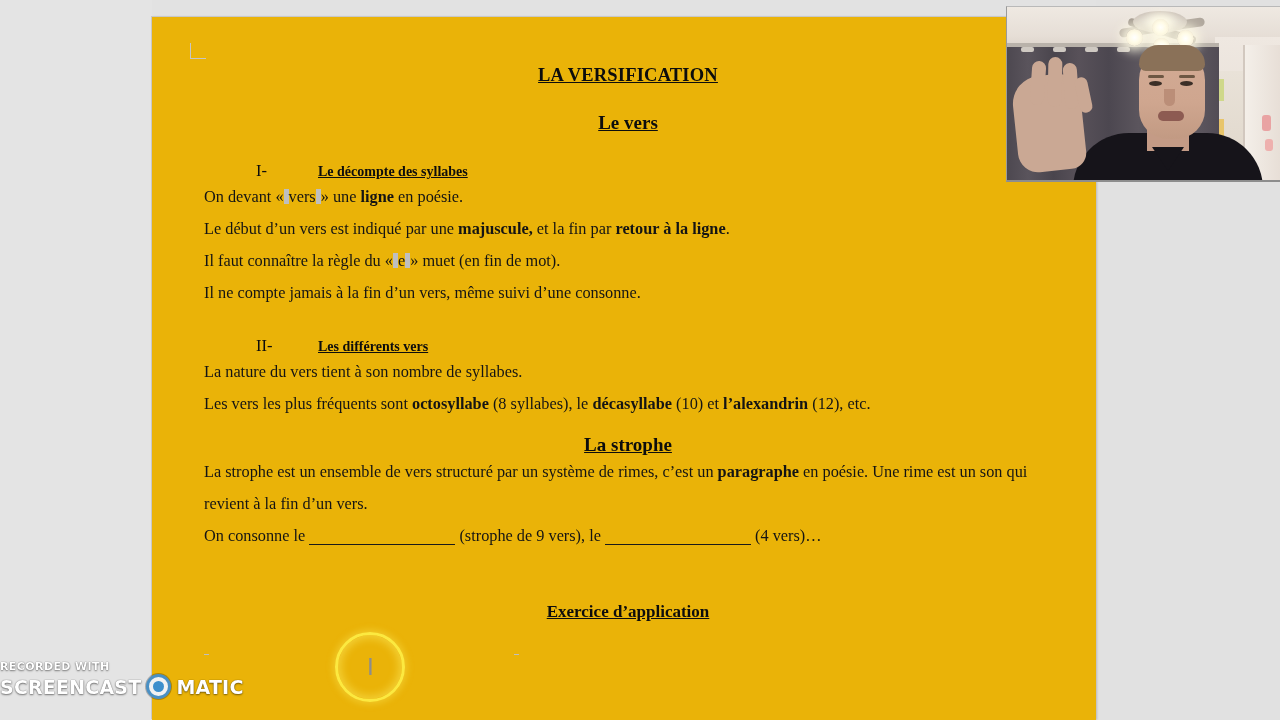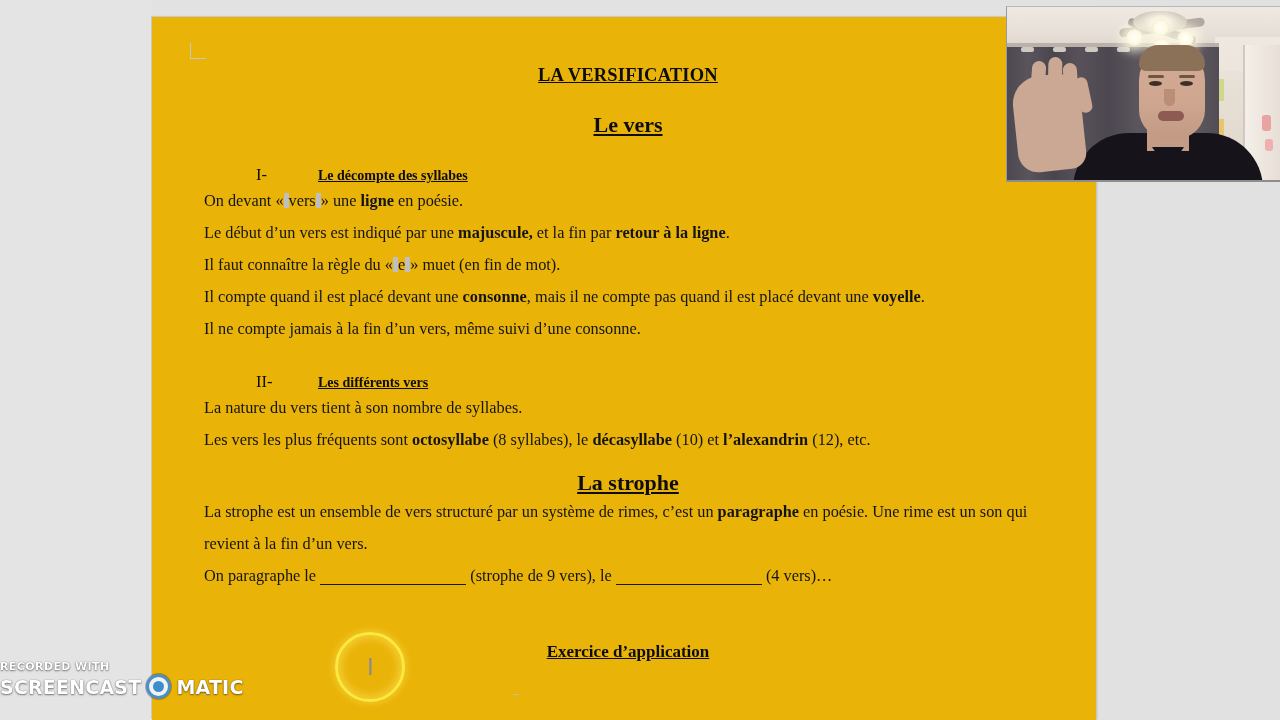--- a/index.html
+++ b/index.html
@@ -81,21 +81,21 @@
     display: block;
     text-align: center;
     font-size: 18.5px;
     letter-spacing: .2px;
     margin-top: 10px;
   }
 
   .h-sub {
     display: block;
     text-align: center;
-    font-size: 22px;
+    font-size: 19px;
     margin-top: 26px;
   }
 
   .h-exercise {
     display: block;
     text-align: center;
     font-size: 17px;
   }
 
   .num-heading {
@@ -371,44 +371,41 @@
       </p>
 
       <p class="para">
         <span>Le début d’un vers est indiqué par une </span><b>majuscule,</b><span> et la fin par </span><b>retour à la ligne</b><span>.</span>
       </p>
 
       <p class="para">
         <span>Il faut connaître la règle du «</span><span class="fieldmark"></span><span>e</span><span class="fieldmark"></span><span>» muet (en fin de mot).</span>
       </p>
 
-      <p class="para">
-        <span>Il compte quand il est placé devant une </span><b>consonne</b><span>, mais il ne compte pas quand il est placé devant une </span><b>voyelle</b><span>.</span>
-      </p>
 
       <p class="para">Il ne compte jamais à la fin d’un vers, même suivi d’une consonne.</p>
 
       <div class="num-heading">
         <span class="num">II-</span><span class="h-section-text">Les différents vers</span>
       </div>
 
       <p class="para gap-before">La nature du vers tient à son nombre de syllabes.</p>
 
       <p class="para">
         <span>Les vers les plus fréquents sont </span><b>octosyllabe</b><span> (8 syllabes), le </span><b>décasyllabe</b><span> (10) et </span><b>l’alexandrin</b><span> (12), etc.</span>
       </p>
 
       <span class="h-sub" style="margin-top:14px;">La strophe</span>
 
       <p class="para wrapline gap-before">
         <span>La strophe est un ensemble de vers structuré par un système de rimes, c’est un </span><b>paragraphe</b><span> en poésie. Une rime est un son qui revient à la fin d’un vers.</span>
       </p>
 
       <p class="para">
-        <span>On paragraphe le </span><span class="blank"></span><span> (strophe de 9 vers), le </span><span class="blank"></span><span> (4 vers)…</span>
+        <span>On consonne le </span><span class="blank"></span><span> (strophe de 9 vers), le </span><span class="blank"></span><span> (4 vers)…</span>
       </p>
 
       <span class="h-exercise" style="margin-top:50px;">Exercice d’application</span>
 
       <p class="clipped-line">
         <span class="fieldmark"></span>&nbsp;&nbsp;&nbsp;&nbsp;&nbsp;&nbsp;&nbsp;&nbsp;&nbsp;&nbsp;&nbsp;&nbsp;&nbsp;&nbsp;&nbsp;&nbsp;&nbsp;&nbsp;&nbsp;&nbsp;&nbsp;&nbsp;&nbsp;&nbsp;&nbsp;&nbsp;&nbsp;&nbsp;&nbsp;&nbsp;&nbsp;&nbsp;&nbsp;&nbsp;&nbsp;&nbsp;&nbsp;&nbsp;&nbsp;&nbsp;&nbsp;&nbsp;&nbsp;&nbsp;&nbsp;&nbsp;&nbsp;&nbsp;&nbsp;&nbsp;&nbsp;&nbsp;&nbsp;&nbsp;&nbsp;&nbsp;&nbsp;&nbsp;&nbsp;&nbsp;&nbsp;&nbsp;&nbsp;&nbsp;&nbsp;&nbsp;&nbsp;&nbsp;&nbsp;&nbsp;&nbsp;&nbsp;&nbsp;&nbsp;&nbsp;<span class="fieldmark"></span>
       </p>
 
     </div>
   </div>

